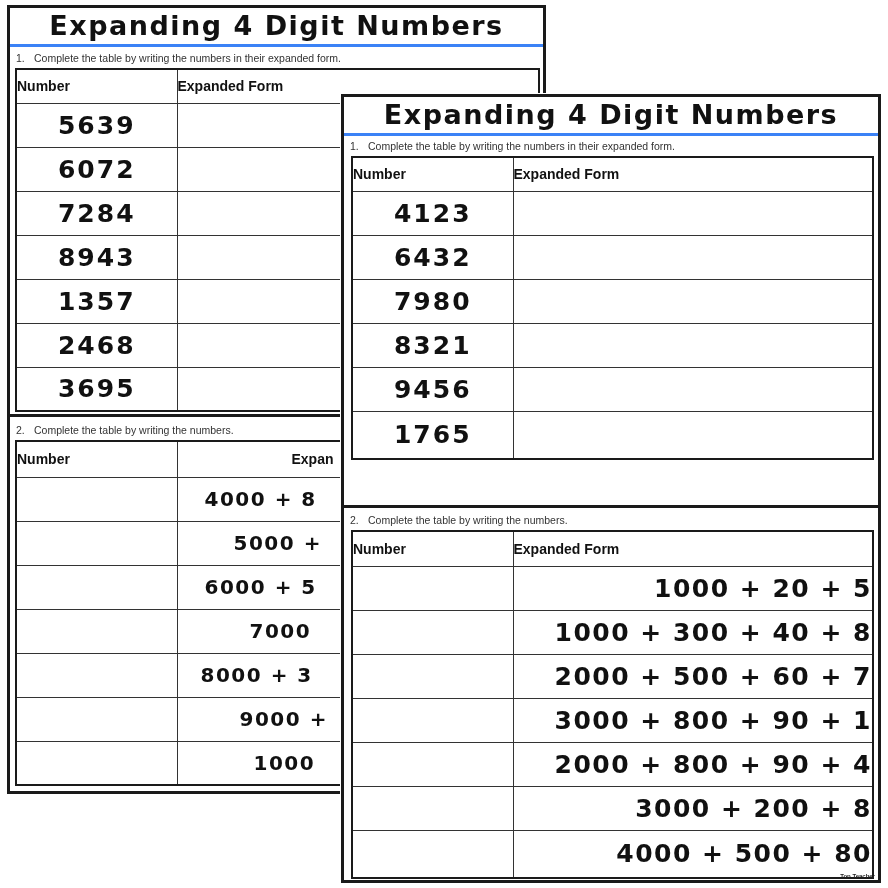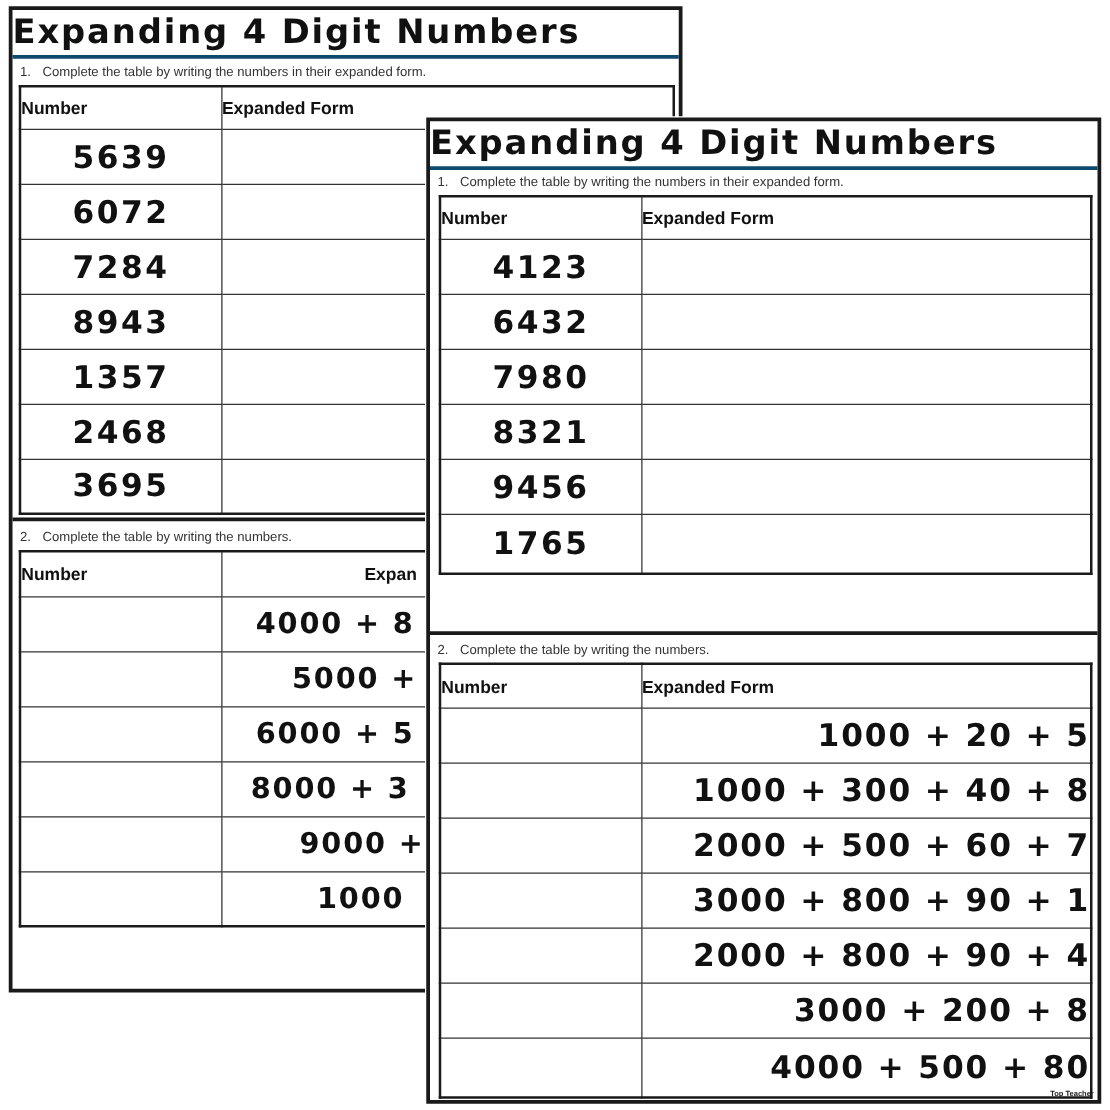--- a/index.html
+++ b/index.html
@@ -2,32 +2,32 @@
 <html><head>
 <meta charset="utf-8">
 <style>
   html, body { margin:0; padding:0; }
   body { width:888px; height:888px; background:#ffffff; position:relative; overflow:hidden;
          font-family: "DejaVu Sans", sans-serif; color:#111; }
   .page { position:absolute; background:#fff; border:3px solid #1a1a1a; box-sizing:border-box; }
   .page.left { left:7px; top:5px; width:539px; height:789px; z-index:1; }
   .page.right { left:341px; top:94px; width:540px; height:789px; z-index:2;
                 box-shadow: -1px 0 0 #fff, 0 -1px 0 #fff; }
-  .title { position:absolute; left:0; right:0; top:0; height:36px; border-bottom:3px solid #0c4a6e;
-           text-align:left; font-weight:bold; font-size:27px; line-height:36px; letter-spacing:1.5px; }
+  .title { position:absolute; left:0; right:0; top:0; height:36px; border-bottom:3px solid #3b82f6;
+           text-align:center; font-weight:bold; font-size:27px; line-height:36px; letter-spacing:1.5px; }
   .instr { position:absolute; font-size:10.5px; color:#333; font-family:"Liberation Sans", sans-serif; }
   .instr .num { display:inline-block; width:18px; }
   .section-divider { position:absolute; left:0; right:0; height:0; border-top:3px solid #1a1a1a; }
   table.ws { position:absolute; border-collapse:collapse; table-layout:fixed; border:2px solid #1a1a1a; }
   table.ws th, table.ws td { border:1.5px solid #333; padding:0; overflow:hidden; white-space:nowrap; }
   table.ws th { font-family:"Liberation Sans", sans-serif; font-weight:bold; font-size:14px; text-align:left; }
   table.ws td.num { font-weight:bold; font-size:25px; text-align:center; letter-spacing:2px; }
   table.ws td.exp { font-weight:bold; font-size:25px; text-align:right; letter-spacing:1.5px; }
   td.exp-clip { position:relative; }
-  td.exp-clip span { position:absolute; top:50%; transform:translateY(-50%); font-weight:bold; font-size:23px; letter-spacing:1.5px; }
+  td.exp-clip span { position:absolute; top:50%; transform:translateY(-50%); font-weight:bold; font-size:20px; letter-spacing:1.5px; }
   .brand { position:absolute; right:3px; bottom:1px; font-size:6px; font-weight:bold; color:#222;
            font-family:"Liberation Sans", sans-serif; }
 </style>
 </head>
 <body>
 
 <div class="page left">
   <div class="title">Expanding 4 Digit Numbers</div>
 
   <div class="instr" style="left:6px; top:44px;">
@@ -105,20 +105,26 @@
         </tr>
     <tr style="height:44px">
           <td></td>
           <td class="exp-clip">
             <span style="left:27px">6000 + 5</span>
           </td>
         </tr>
     <tr style="height:44px">
           <td></td>
           <td class="exp-clip">
+            <span style="left:72px">7000</span>
+          </td>
+        </tr>
+    <tr style="height:44px">
+          <td></td>
+          <td class="exp-clip">
             <span style="left:23px">8000 + 3</span>
           </td>
         </tr>
     <tr style="height:44px">
           <td></td>
           <td class="exp-clip">
             <span style="left:62px">9000 +</span>
           </td>
         </tr>
     <tr style="height:44px">

